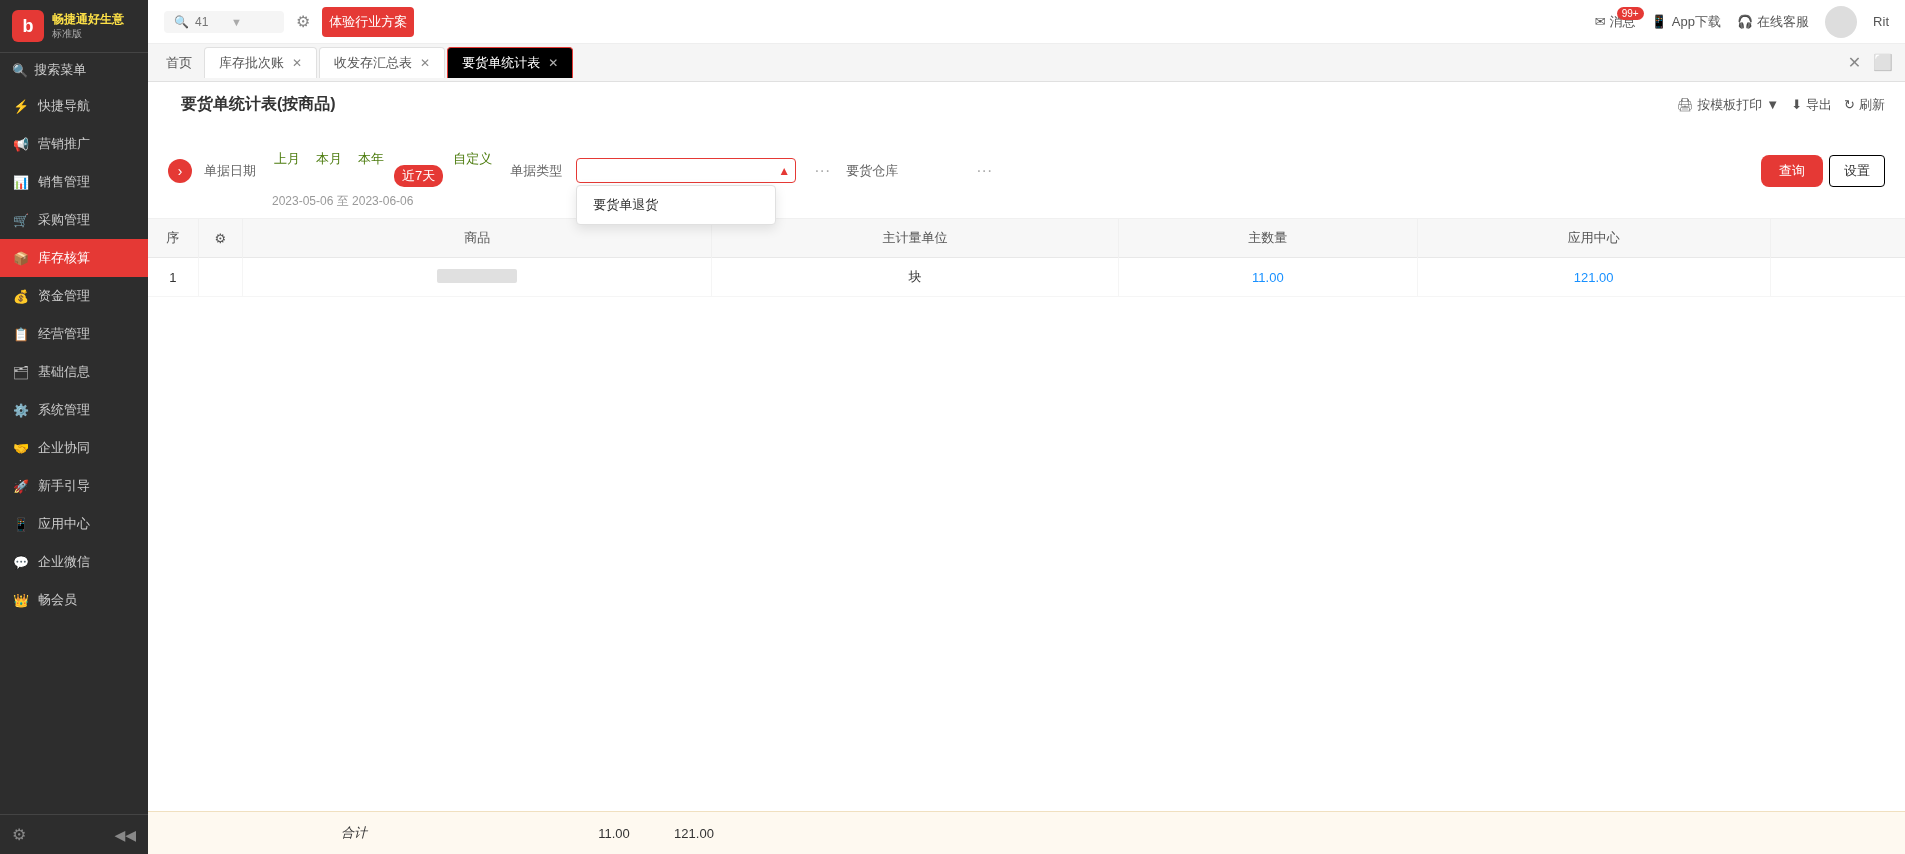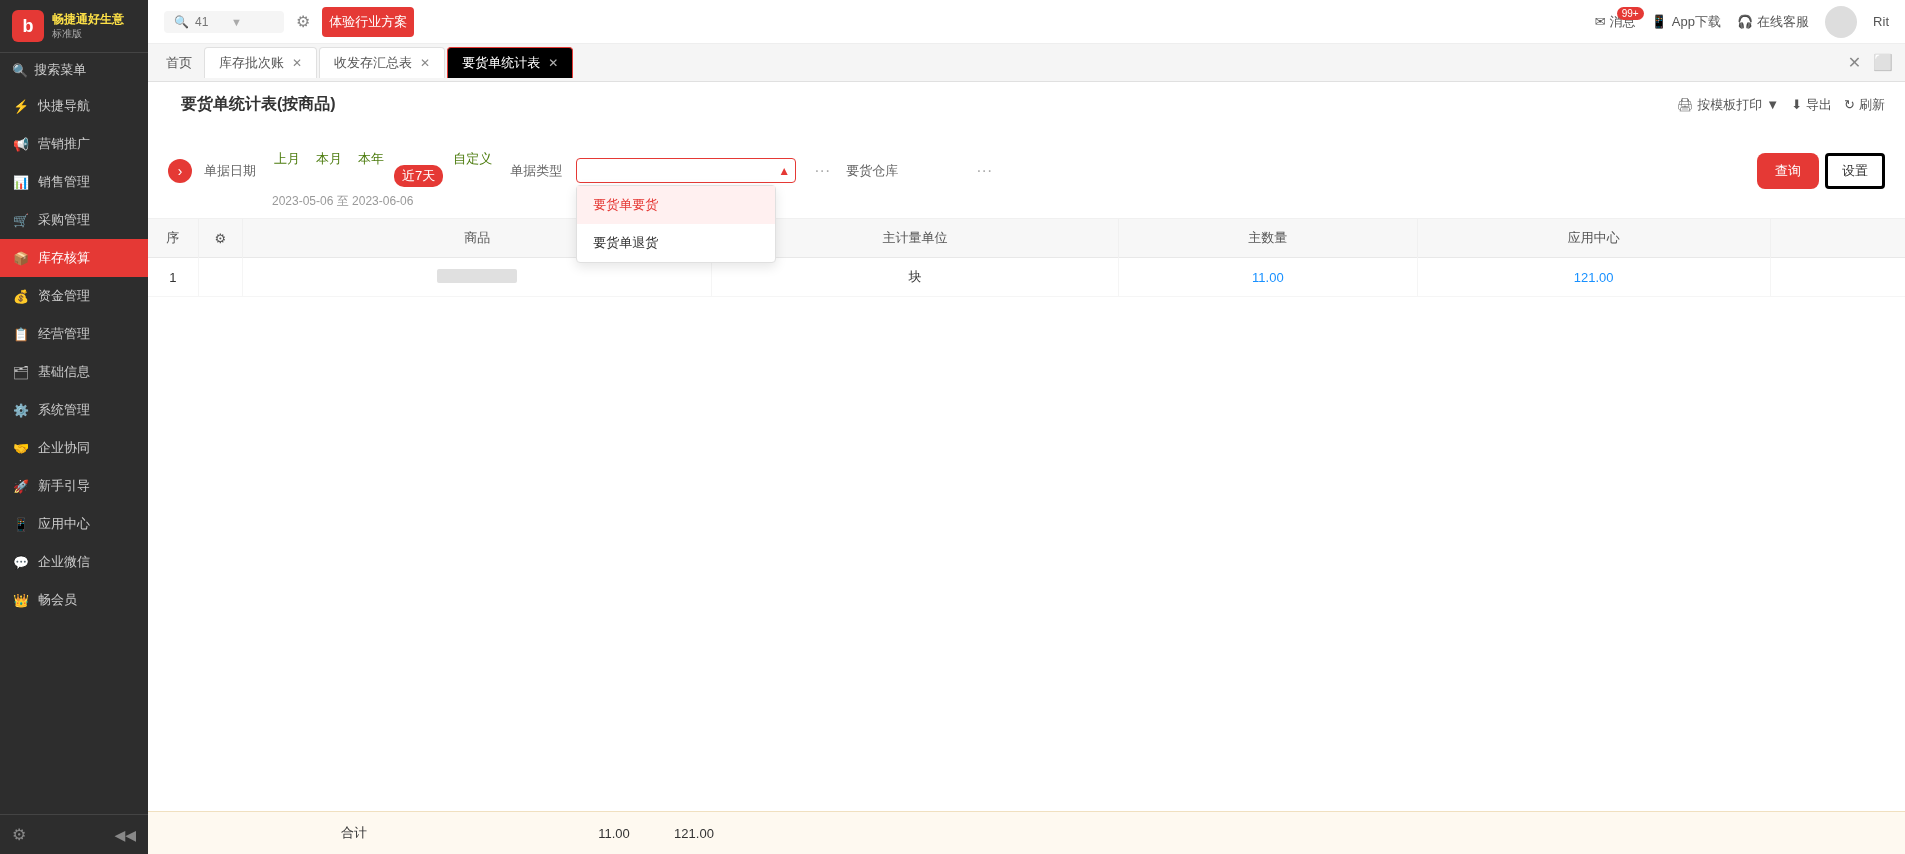--- a/index.html
+++ b/index.html
@@ -394,21 +394,21 @@
       color: #fff;
       border: none;
       border-radius: 8px;
       padding: 6px 18px;
       font-size: 13px;
       cursor: pointer;
     }
     .btn-settings {
       background: #fff;
       color: #333;
-      border: 3px solid #000000;
+      border: 1px solid #000000;
       border-radius: 4px;
       padding: 6px 14px;
       font-size: 13px;
       cursor: pointer;
     }
 
     
     .dropdown-menu {
       position: absolute;
       background: #fff;
@@ -481,20 +481,21 @@
       padding: 12px 16px;
       display: flex;
       align-items: center;
       font-size: 13px;
       flex-shrink: 0;
     }
     .table-footer .footer-label {
       width: 200px;
       text-align: center;
       color: #333;
+      font-style: italic;
     }
     .table-footer .footer-value {
       text-align: center;
       min-width: 80px;
       color: #333;
     }
 
     
     ::-webkit-scrollbar { width: 6px; height: 6px; }
     ::-webkit-scrollbar-track { background: #f5f5f5; }
@@ -671,21 +672,20 @@
         <span class="date-range-text">2023-05-06 至 2023-06-06</span>
       </div>
 
       <div class="filter-field">
         <span class="filter-field-label">单据类型</span>
         <div class="filter-select-wrapper">
           <input type="text" class="filter-select" value="" style="min-width: 220px; cursor: pointer;">
           <span class="chevron">▲</span>
           
           <div class="dropdown-menu">
-            <div class="dropdown-item selected">要货单要货</div>
             <div class="dropdown-item">要货单退货</div>
           </div>
         </div>
         <button class="filter-more-btn">···</button>
       </div>
 
       <div class="filter-warehouse">
         <span class="filter-field-label">要货仓库</span>
         <button class="filter-more-btn" style="margin-left:60px;">···</button>
       </div>

